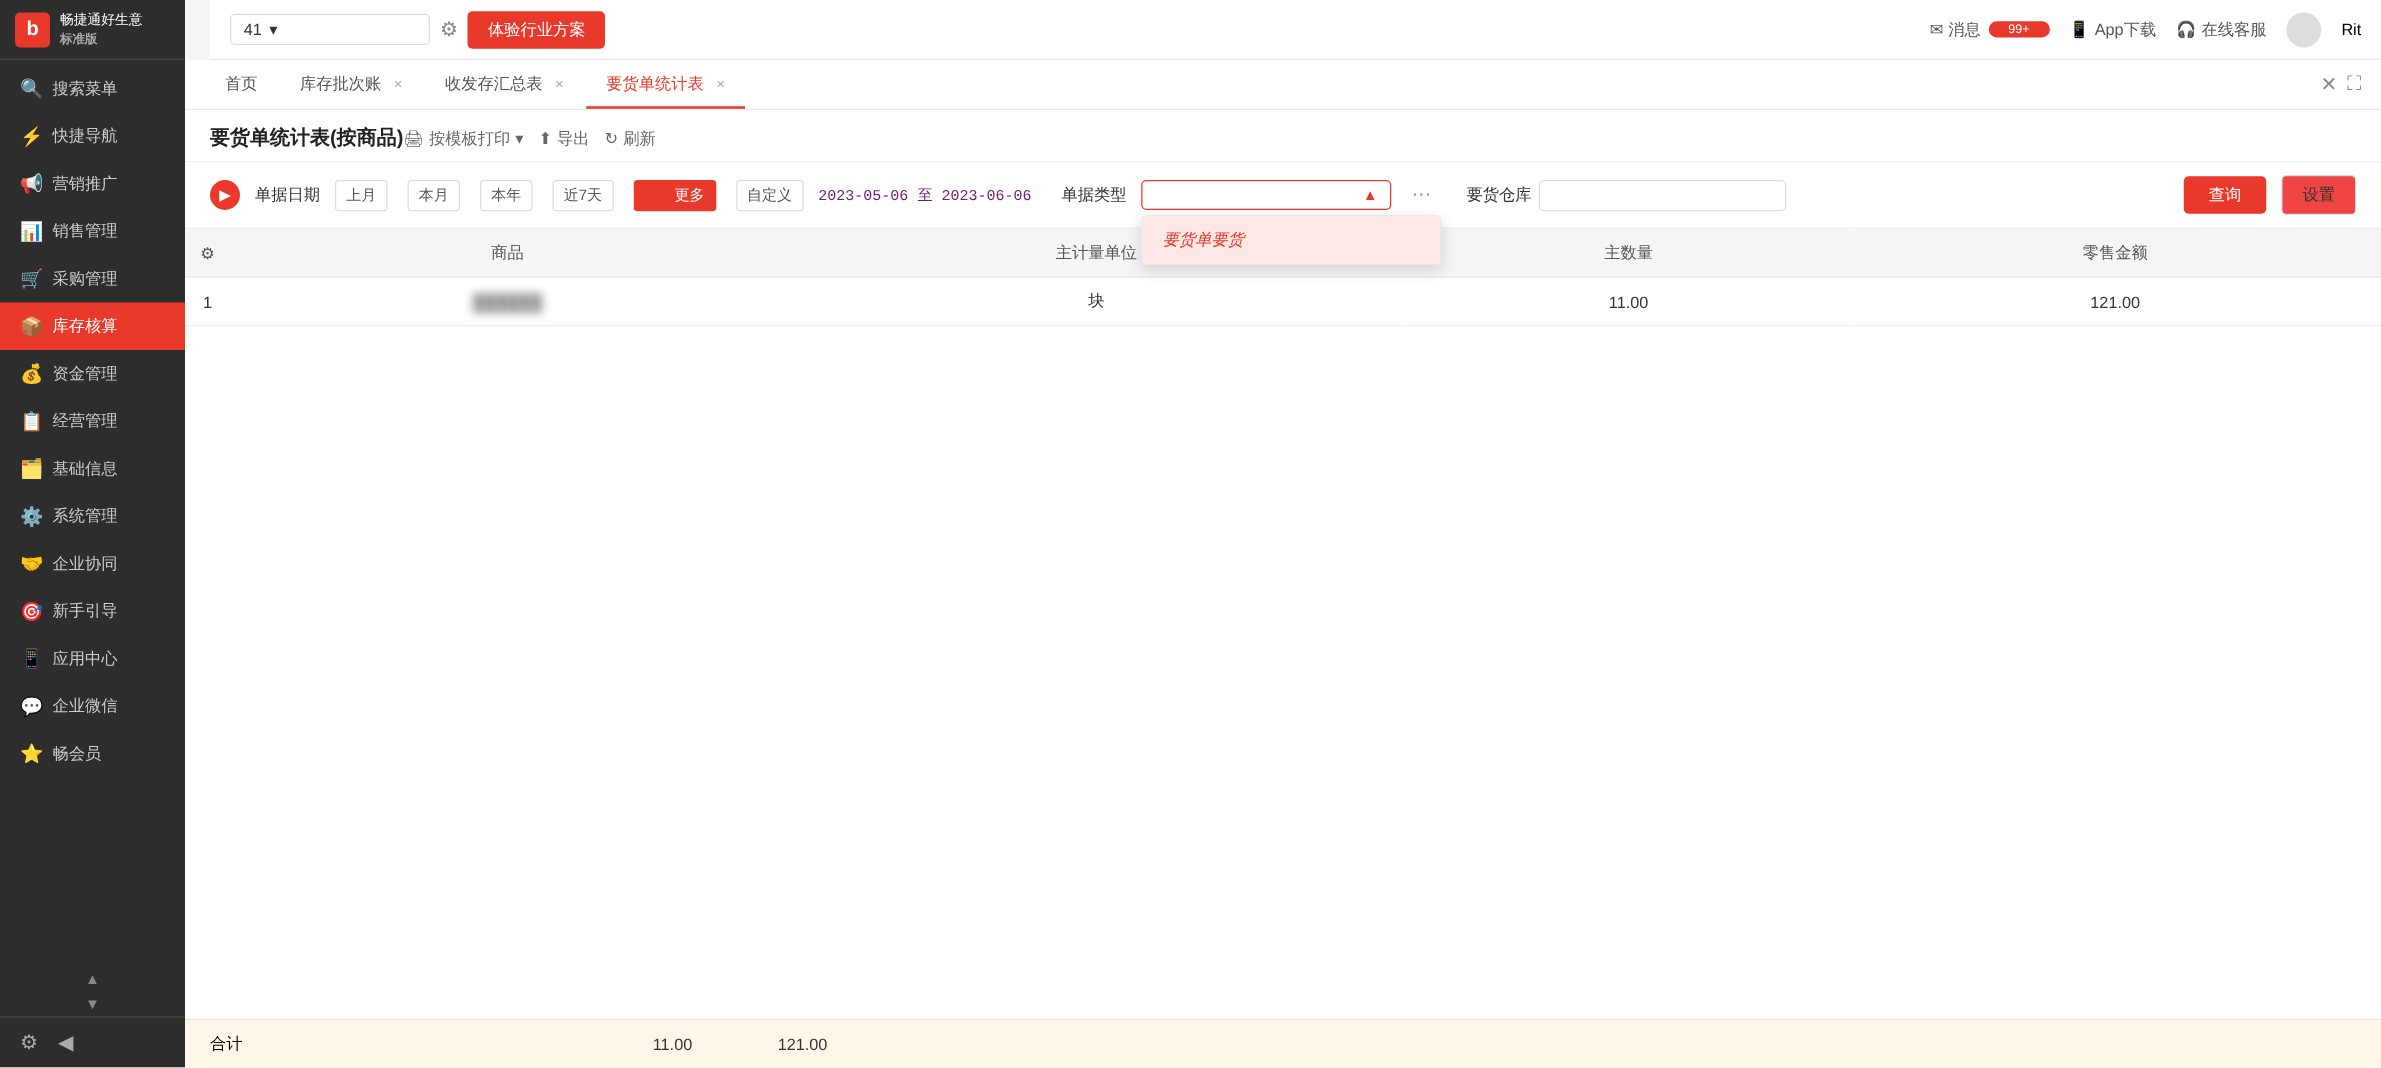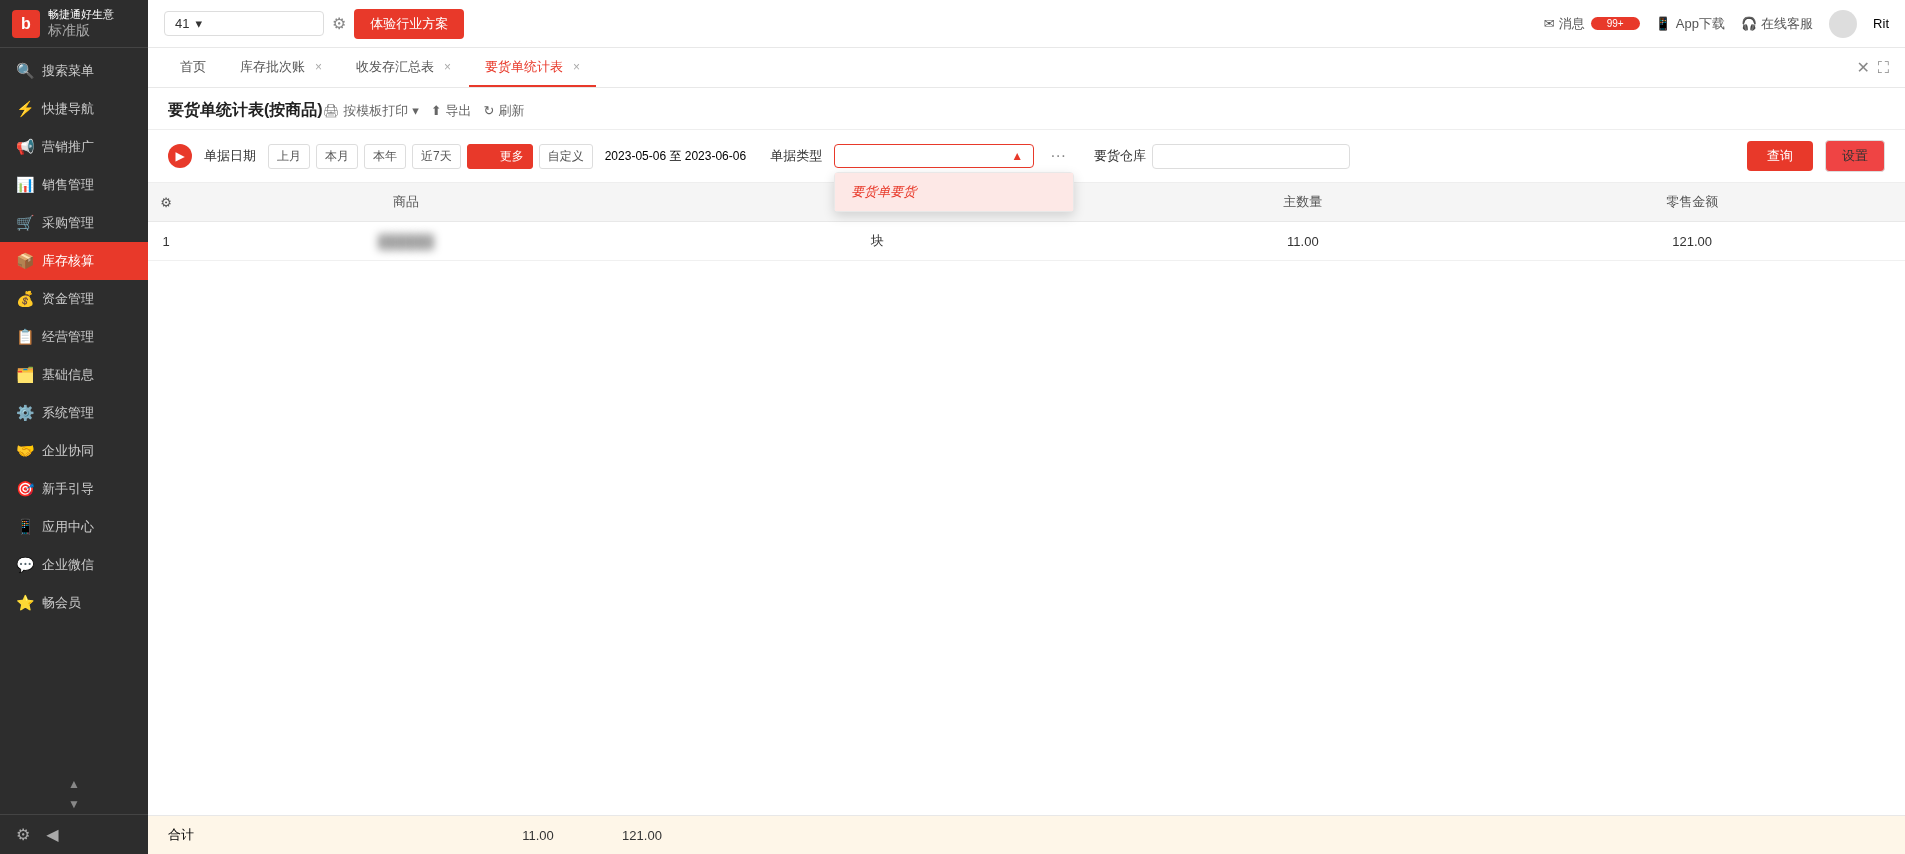--- a/index.html
+++ b/index.html
@@ -31,21 +31,21 @@
       display: flex;
       align-items: center;
       justify-content: center;
       color: #fff;
       font-weight: bold;
       font-size: 16px;
       margin-right: 8px;
       flex-shrink: 0;
     }
     .sidebar-logo .logo-text { font-size: 11px; line-height: 1.3; }
-    .sidebar-logo .logo-tag { font-size: 14px; color: #aaa; }
+    .sidebar-logo .logo-tag { font-size: 10px; color: #aaa; font-weight: bold; }
     .sidebar-nav { flex: 1; overflow-y: auto; padding: 4px 0; }
     .sidebar-nav::-webkit-scrollbar { width: 4px; }
     .sidebar-nav::-webkit-scrollbar-thumb { background: #555; }
     .sidebar-item {
       display: flex;
       align-items: center;
       padding: 10px 16px;
       color: #ccc;
       cursor: pointer;
       font-size: 13px;
@@ -84,20 +84,21 @@
     
     .topbar {
       height: 48px;
       background: #fff;
       display: flex;
       align-items: center;
       padding: 0 16px;
       border-bottom: 1px solid #e8e8e8;
       gap: 12px;
       flex-shrink: 0;
+      margin-left: 20px;
     }
     .topbar-left { display: flex; align-items: center; gap: 8px; flex: 1; }
     .topbar-selector {
       display: flex;
       align-items: center;
       border: 1px solid #ddd;
       border-radius: 4px;
       padding: 4px 10px;
       font-size: 13px;
       color: #333;
@@ -201,37 +202,37 @@
       color: #fff;
       border-radius: 50%;
       display: flex;
       align-items: center;
       justify-content: center;
       cursor: pointer;
       font-size: 12px;
       flex-shrink: 0;
     }
     .filter-label { font-size: 13px; color: #333; white-space: nowrap; }
-    .date-shortcuts { display: flex; align-items: center; gap: 6px; }
+    .date-shortcuts { display: flex; align-items: center; gap: 16px; }
     .date-btn {
       padding: 3px 8px;
       border: 1px solid #ddd;
       border-radius: 3px;
       font-size: 12px;
       cursor: pointer;
       color: #555;
       background: #fff;
     }
     .date-btn.more {
       background: #e8392a;
       color: #fff;
       border-color: #e8392a;
       padding-left: 32px;
     }
-    .date-range-text { font-size: 12px; color: #000000; }
+    .date-range-text { font-size: 12px; color: #701a75; font-family: Liberation Mono, monospace; }
     .filter-section-label { font-size: 13px; color: #333; margin-left: 12px; }
 
     .filter-dropdown-wrapper { position: relative; display: flex; align-items: center; }
     .filter-dropdown {
       border: 1px solid #e8392a;
       border-radius: 4px;
       padding: 4px 10px;
       font-size: 13px;
       color: #333;
       cursor: pointer;

